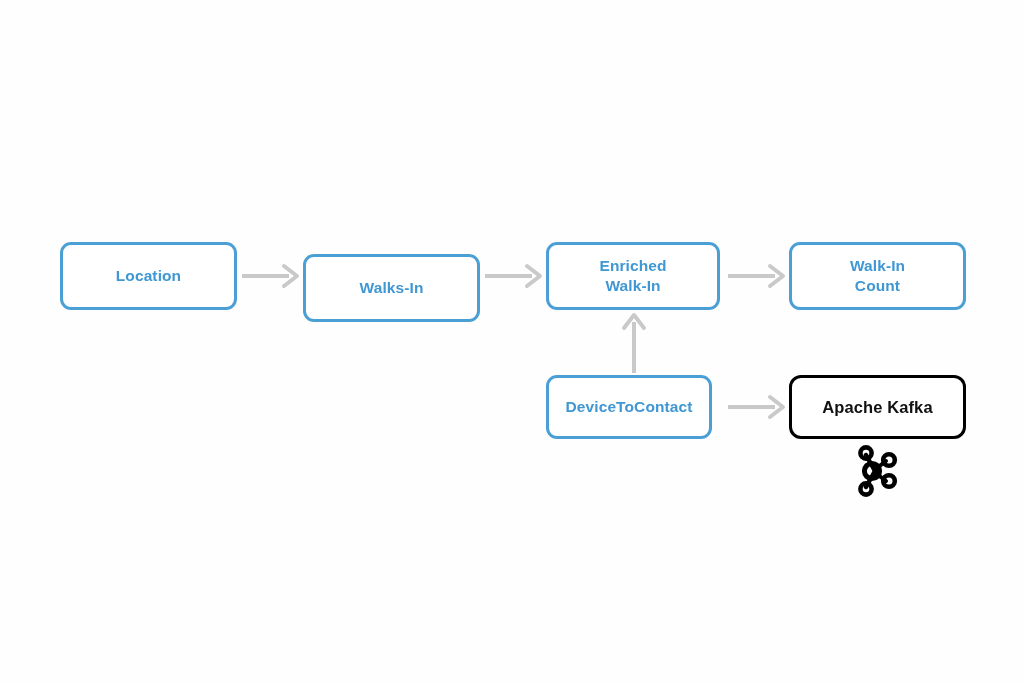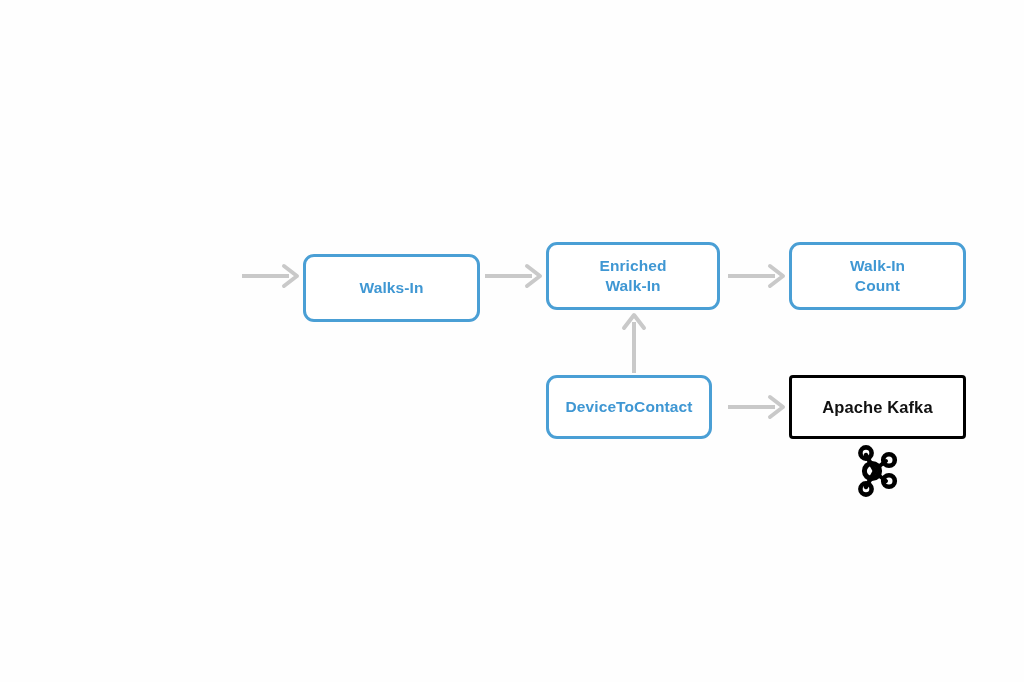--- a/index.html
+++ b/index.html
@@ -35,21 +35,21 @@
   }
   .node.blue .node-label {
     color: #3f97d3;
     font-weight: bold;
     font-size: 15.5px;
     line-height: 1.28;
     letter-spacing: 0.1px;
   }
   .node.black {
     border: 3px solid #000000;
-    border-radius: 4px;
+    border-radius: 12px;
   }
   .node.black .node-label {
     color: #111111;
     font-weight: bold;
     font-size: 16.5px;
     line-height: 1.25;
     letter-spacing: 0.1px;
   }
   .node-label {
     white-space: pre-line;
@@ -67,20 +67,23 @@
   }
   .kafka-logo svg {
     display: block;
   }
 </style>
 </head>
 <body>
 
 <div id="canvas">
 
+  <div class="node blue" style="left:60px; top:242px; width:177px; height:68px;">
+    <span class="node-label">Location</span>
+  </div>
 
   <div class="node blue" style="left:303px; top:242px; width:177px; height:68px;margin-top:12px;">
     <span class="node-label">Walks-In</span>
   </div>
 
   <div class="node blue" style="left:546px; top:242px; width:174px; height:68px;">
     <span class="node-label">Enriched
 Walk-In</span>
   </div>
 

